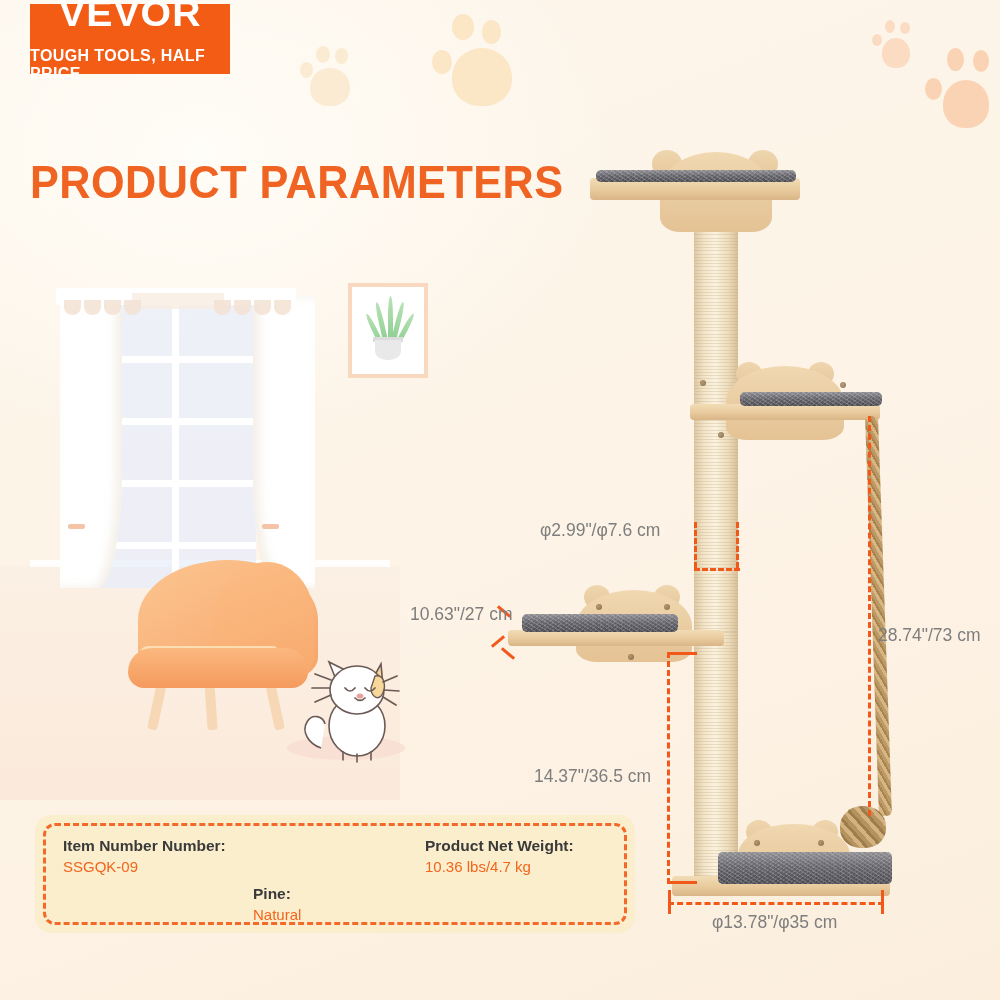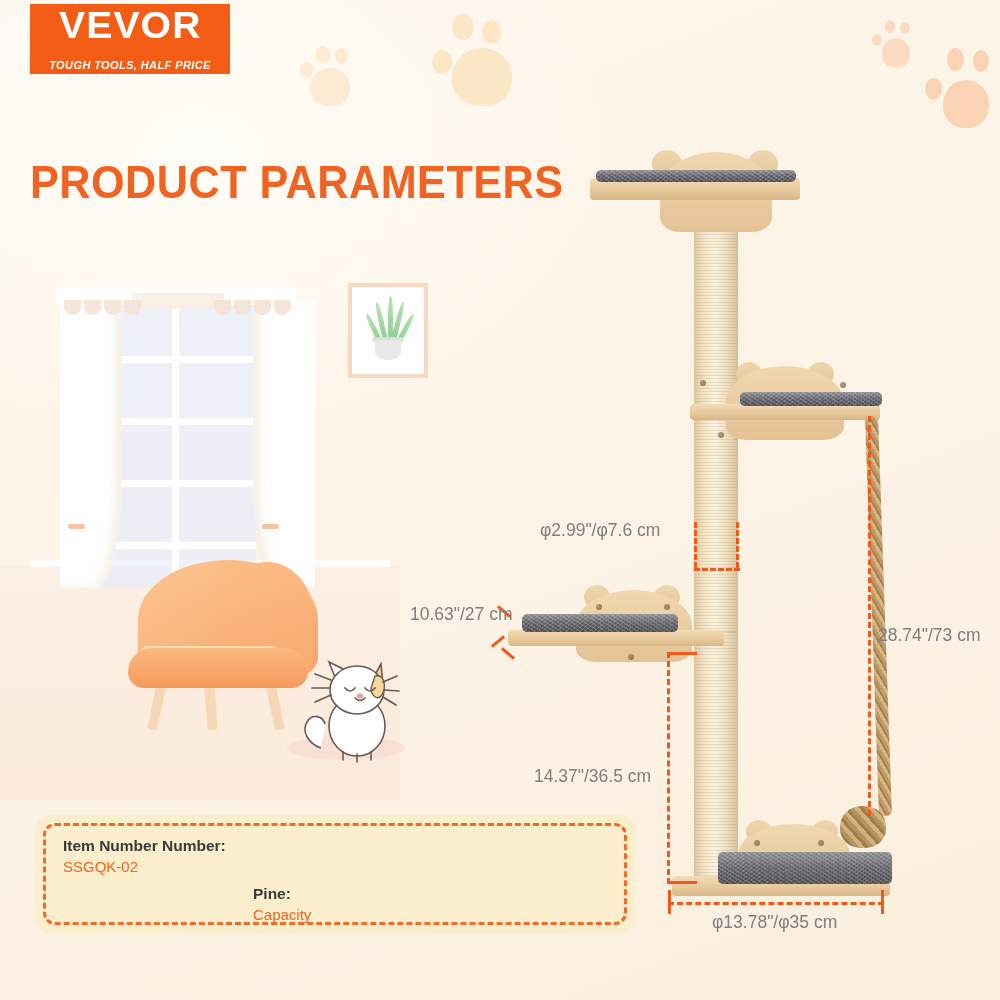--- a/index.html
+++ b/index.html
@@ -20,23 +20,22 @@
     position:absolute;left:30px;top:4px;width:200px;height:70px;
     background:#f25c14;display:flex;flex-direction:column;
     align-items:center;justify-content:center;
   }
   .logo .word{
     color:#fff;font-weight:bold;font-size:37px;letter-spacing:1px;
     line-height:36px;font-family:"Liberation Sans", sans-serif;
     transform:scaleX(1.06);
   }
   .logo .tag{
-    color:#fff;font-weight:bold;font-size:11px;letter-spacing:.4px;
+    color:#fff;font-weight:bold;font-size:16px;letter-spacing:.4px;
     margin-top:15px;
-    font-style:italic;
   }
 
   
   .title{
     position:absolute;left:30px;top:154px;
     font-size:47px;font-weight:bold;color:#f06423;
     letter-spacing:.5px;transform:scaleX(.92);transform-origin:left center;
     font-family:"Liberation Sans", sans-serif;
   }
 
@@ -402,21 +401,25 @@
   <div class="dim-h" style="left:668px;top:902px;width:216px;"></div>
   <div class="cap-v" style="left:668px;top:890px;height:24px;"></div>
   <div class="cap-v" style="left:881px;top:890px;height:24px;"></div>
   <div class="dim-label" style="left:712px;top:912px;">φ13.78"/φ35 cm</div>
 
   <div class="specbox">
     <div class="dash"></div>
 
     <div class="spec-cell" style="left:28px;top:22px;">
       <div class="spec-label">Item Number Number:</div>
-      <div class="spec-value">SSGQK-02</div>
+      <div class="spec-value">SSGQK-09</div>
+    </div>
+    <div class="spec-cell" style="left:390px;top:22px;">
+      <div class="spec-label">Product Net Weight:</div>
+      <div class="spec-value">10.36 lbs/4.7 kg</div>
     </div>
     <div class="spec-cell" style="left:218px;top:70px;">
       <div class="spec-label">Pine:</div>
-      <div class="spec-value">Capacity</div>
+      <div class="spec-value">Natural</div>
     </div>
   </div>
 
 </div>
 
 </body></html>

